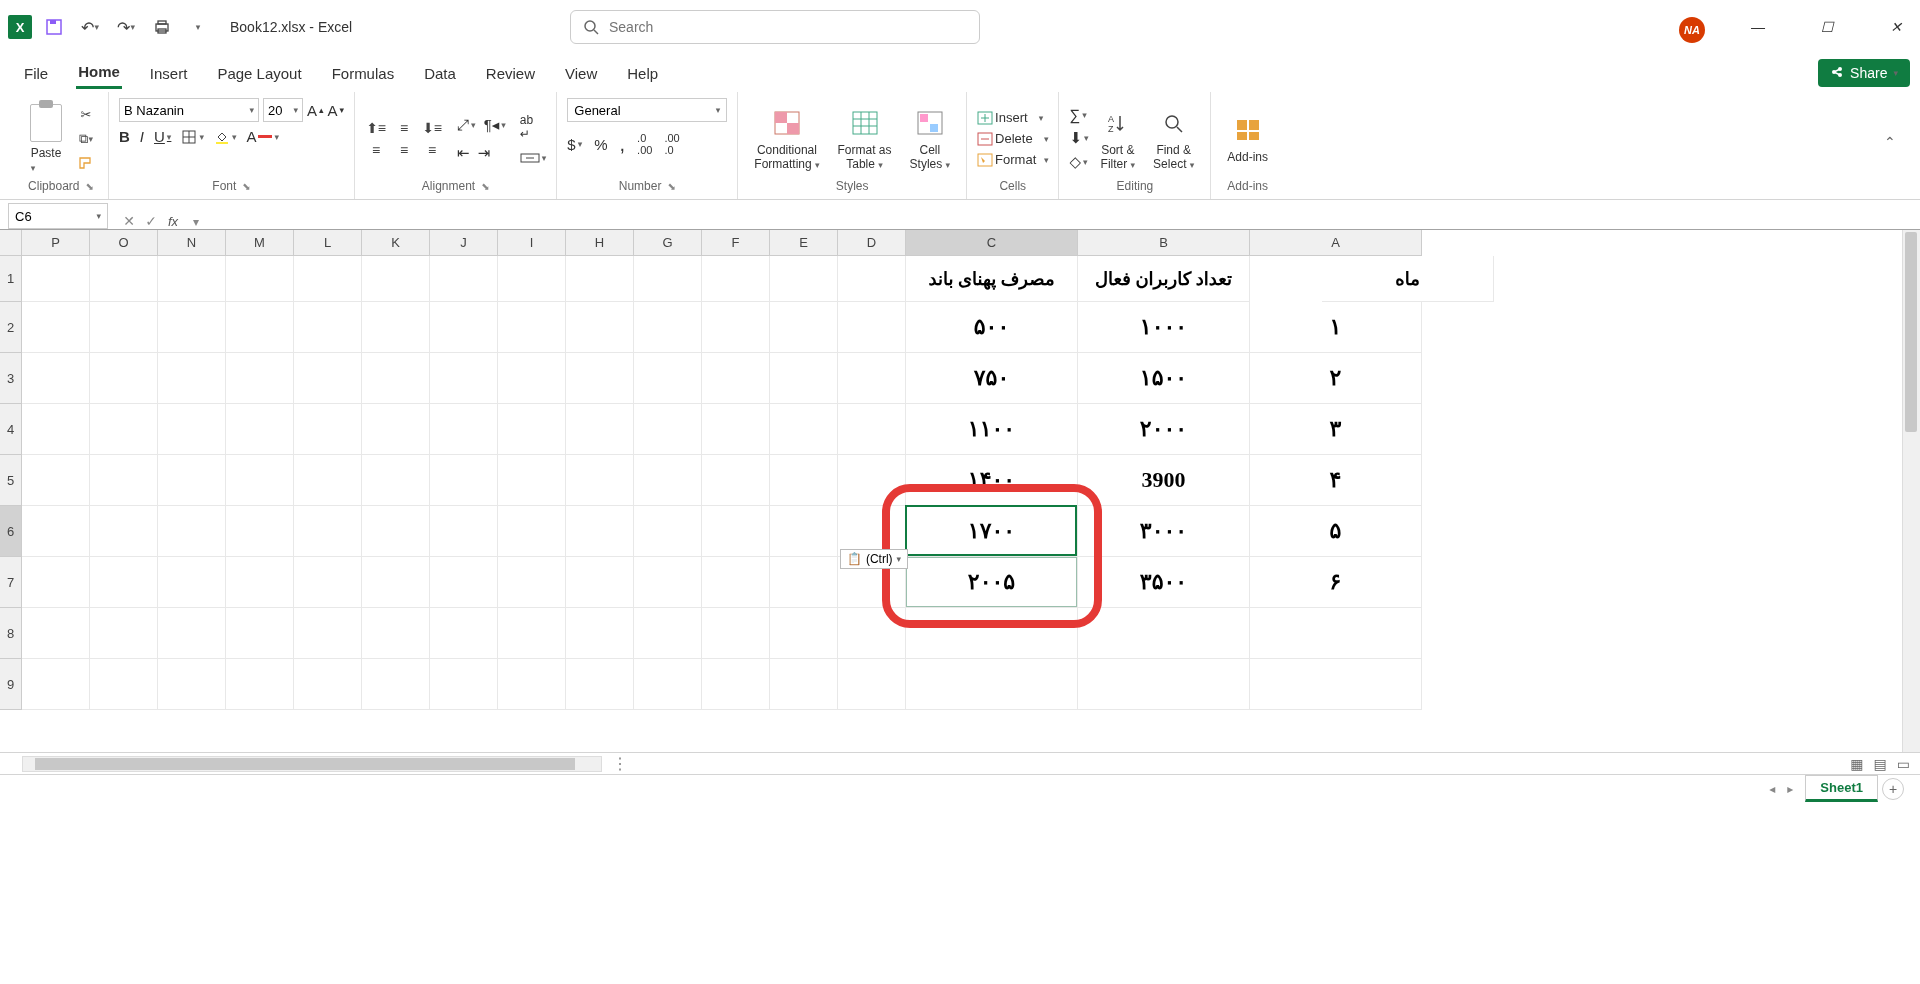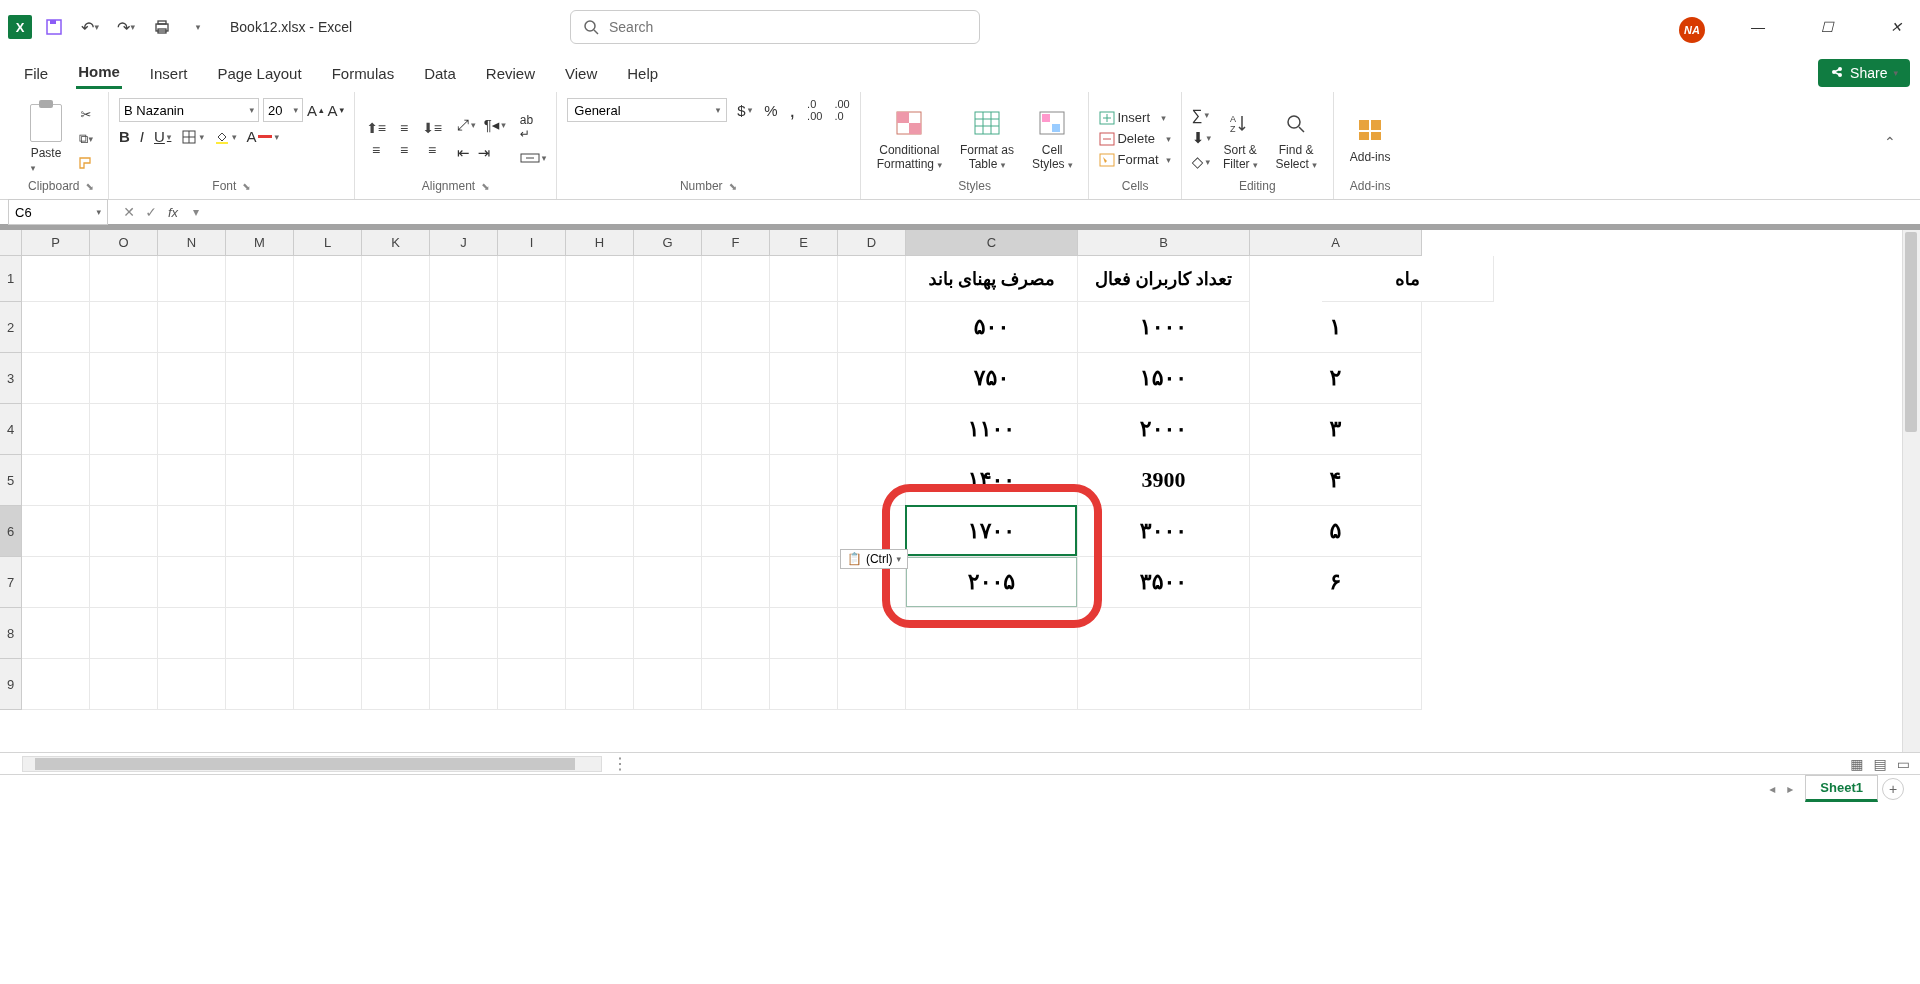--- a/index.html
+++ b/index.html
@@ -45,21 +45,21 @@
 .italic { font-style: italic; }
 .underline { text-decoration: underline; }
 .caret { font-size: 9px; color: #666; }
 .align-grid { display: grid; grid-template-columns: repeat(3, 22px); gap: 6px; }
 .align-cell { font-size: 14px; color: #444; text-align:center; }
 .num-row { display: flex; gap: 12px; align-items: center; }
 .number-select { width: 160px; height: 24px; border: 1px solid #ccc; font-size: 13px; padding: 0 6px; display:flex; align-items:center; justify-content:space-between;}
 .collapse-btn { width: 24px; height: 24px; margin-left: auto; margin-right: 12px; font-size: 14px; color: #666; align-self: center; }
 
 
-.formula-bar { height: 30px; display: flex; align-items: center; border-bottom: 6px solid #a3a3a3; background: #fff; }
+.formula-bar { height: 30px; display: flex; align-items: flex-end; border-bottom: 1px solid #a3a3a3; background: #fff; }
 .name-box { width: 100px; height: 26px; border: 1px solid #ccc; margin-left: 8px; display:flex; align-items:center; justify-content:space-between; padding: 0 6px; font-size: 13px; }
 .fb-btn { width: 22px; font-size: 14px; color: #888; text-align:center; }
 .fx-label { font-size: 13px; font-style: italic; color: #555; margin: 0 6px; }
 .formula-input { flex: 1; font-size: 14px; padding: 0 6px; border: none; outline: none; }
 .expand-fb { width: 24px; font-size: 12px; color: #888; text-align:center; }
 
 
 .grid-area { position: relative; height: 522px; background: #fff; }
 .select-all-tri { position:absolute; left:0; top:0; width:22px; height:26px; border-right:1px solid #ccc; border-bottom:1px solid #ccc; background:#f0f0f0;}
 .col-headers { position: absolute; left: 22px; top: 0; right: 18px; height: 26px; display: flex; }
@@ -258,21 +258,21 @@
         </div>
       </div>
     </div>
     <div class="ribbon-group-label">
         <span>Alignment</span>
         <span class="launcher">⬊</span>
       </div>
   </div>
 
   <div class="ribbon-group">
-    <div style="display:flex; flex-direction:row; gap:10px; justify-content:center">
+    <div style="display:flex; flex-direction:column; gap:10px; justify-content:center">
       <div class="number-select">
           <span>General</span>
           <span class="caret">▾</span>
         </div>
       <div class="num-row">
         <div class="font-btn">$<span class="caret">▾</span></div>
         <div class="font-btn">%</div>
         <div class="font-btn" style="font-size:20px">,</div>
         <div class="font-btn" style="font-size:11px">.0<br>.00</div>
         <div class="font-btn" style="font-size:11px">.00<br>.0</div>

